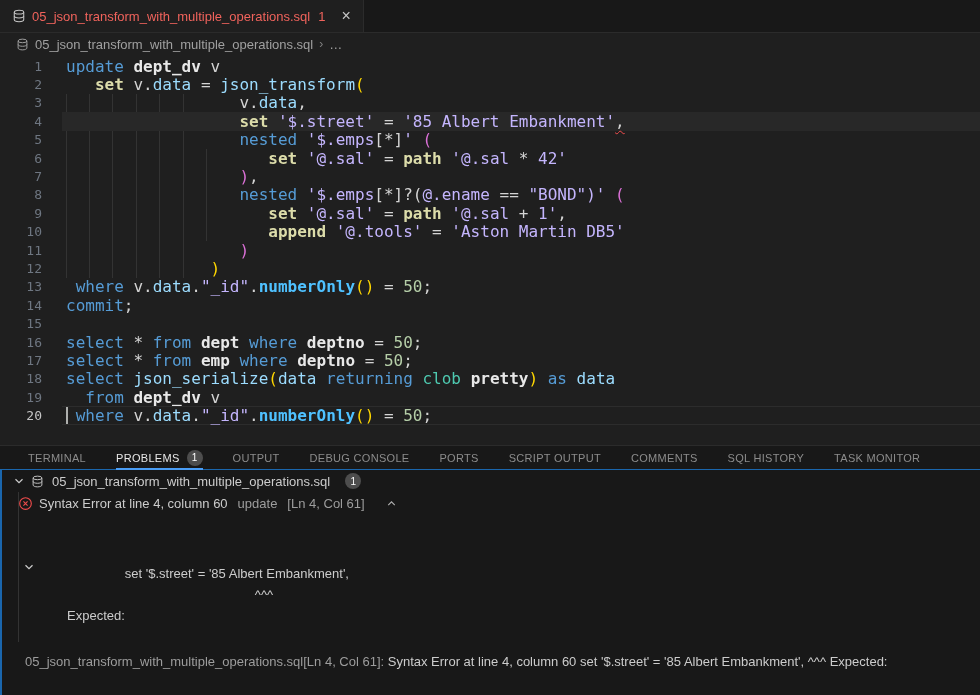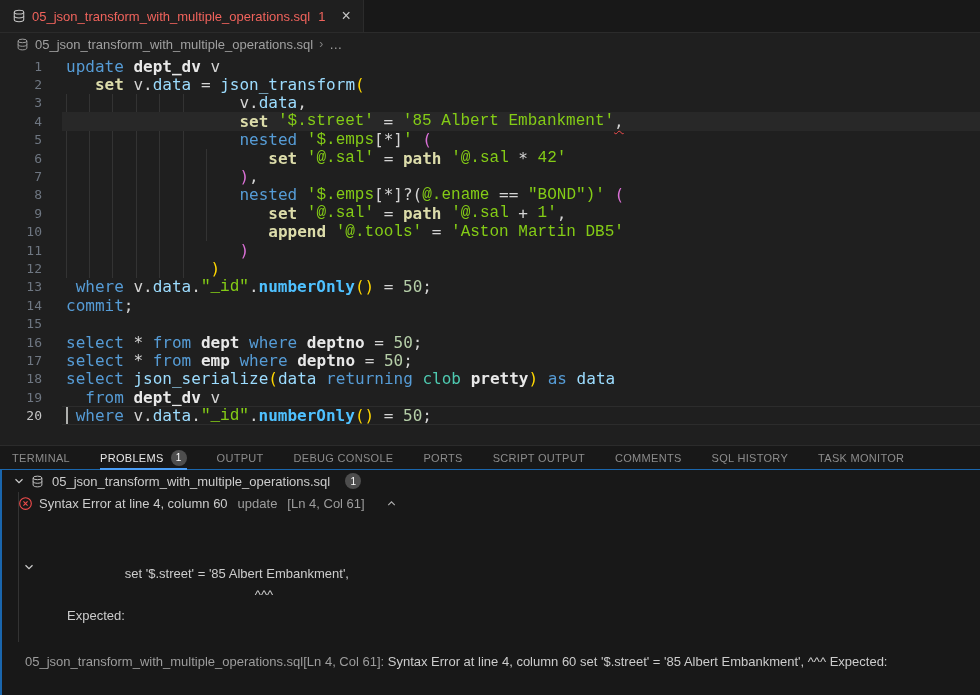--- a/index.html
+++ b/index.html
@@ -43,33 +43,33 @@
     white-space:pre; height:100%; display:flex; align-items:center;
     padding-left:4px;
   }
   .code-line.highlight .line-code { background:#282828; }
   .code-line.current .line-code { box-shadow: inset 0 1px 0 #2c2c2c, inset 0 -1px 0 #2c2c2c; }
   .tk-kw  { color:#569cd6; }
   .tk-fn  { color:#dcdcaa; font-weight:bold; }
   .tk-tbl { color:#e8e8e8; font-weight:bold; }
   .tk-col { color:#9cdcfe; }
   .tk-meth{ color:#4fc1ff; font-weight:bold; }
-  .tk-str { color:#84cc16;font-family:Liberation Mono, monospace; }
+  .tk-str { color:#c4b5fd; }
   .tk-num { color:#b5cea8; }
   .tk-pl  { color:#d4d4d4; }
   .tk-b1  { color:#ffd700; }
   .tk-b2  { color:#da70d6; }
   .tk-teal{ color:#4ec9b0; }
   .tk-err { color:#d4d4d4; text-decoration:underline wavy #f14c4c; text-decoration-thickness:1px; text-underline-offset:3px; }
   .cursor { position:absolute; left:66px; top:1px; width:1.5px; height:16.5px; background:#aeafad; }
   .iguide { position:absolute; width:1px; background:#333333; z-index:1; }
   
   .panel { height:250px; background:#181818; border-top:1px solid #2b2b2b; }
   .ptabs {
-    height:24px; display:flex; align-items:center; padding-left:12px;
+    height:24px; display:flex; align-items:center; padding-left:28px;
     border-bottom:1px solid #1a66ad;
   }
   .ptab {
     display:flex; align-items:center; gap:7px; height:100%;
     margin-right:30px; cursor:pointer; position:relative;
     color:#8c8c8c; font-size:11px; letter-spacing:0.3px; white-space:nowrap;
   }
   .ptab.active { color:#e7e7e7; }
   .ptab.active::after {
     content:""; position:absolute; left:0; right:0; bottom:-1px; height:2px; background:#4a9df5;

